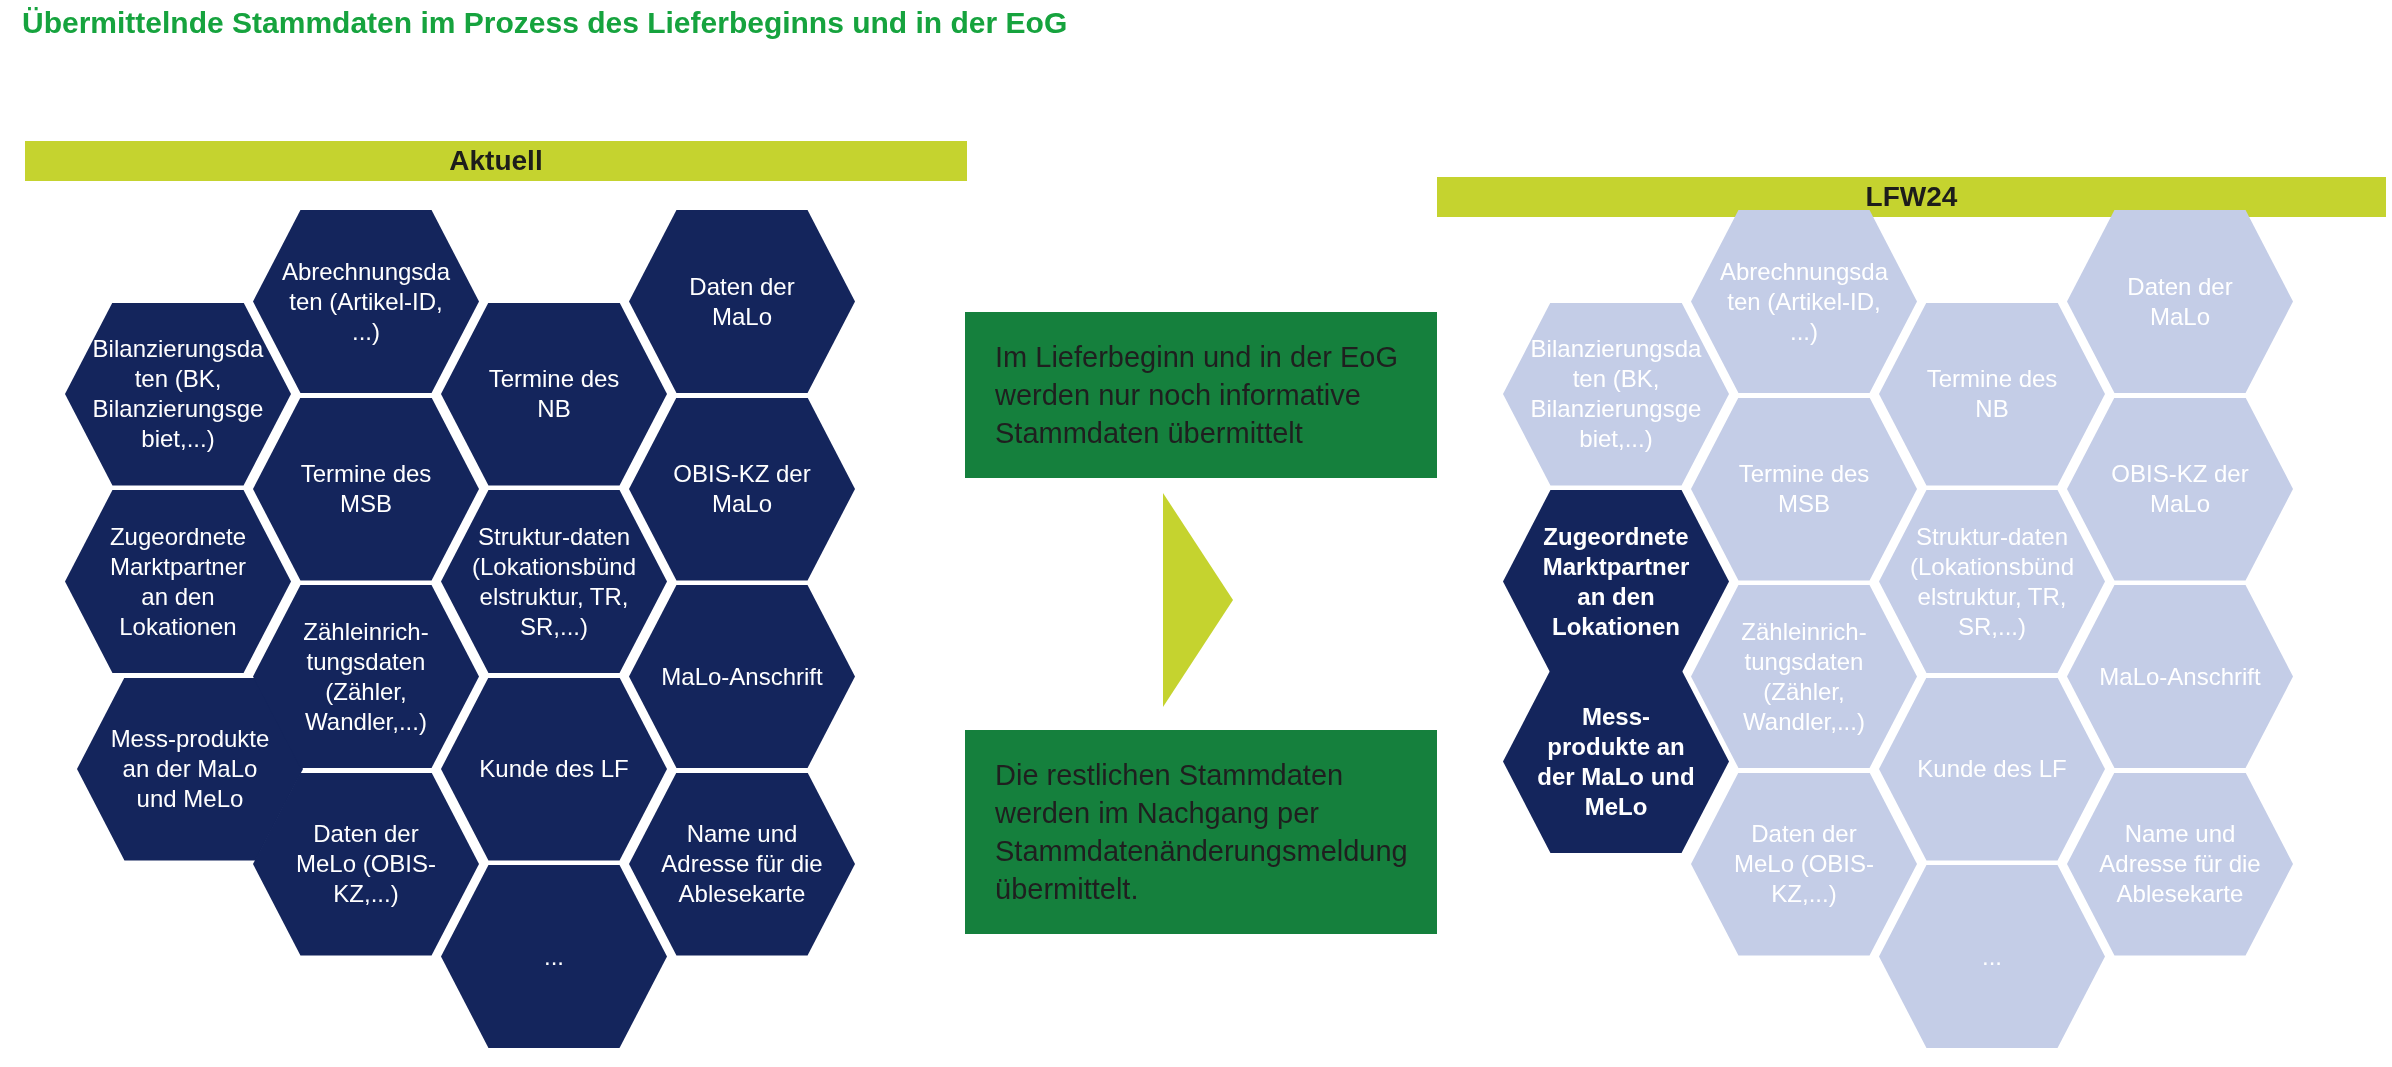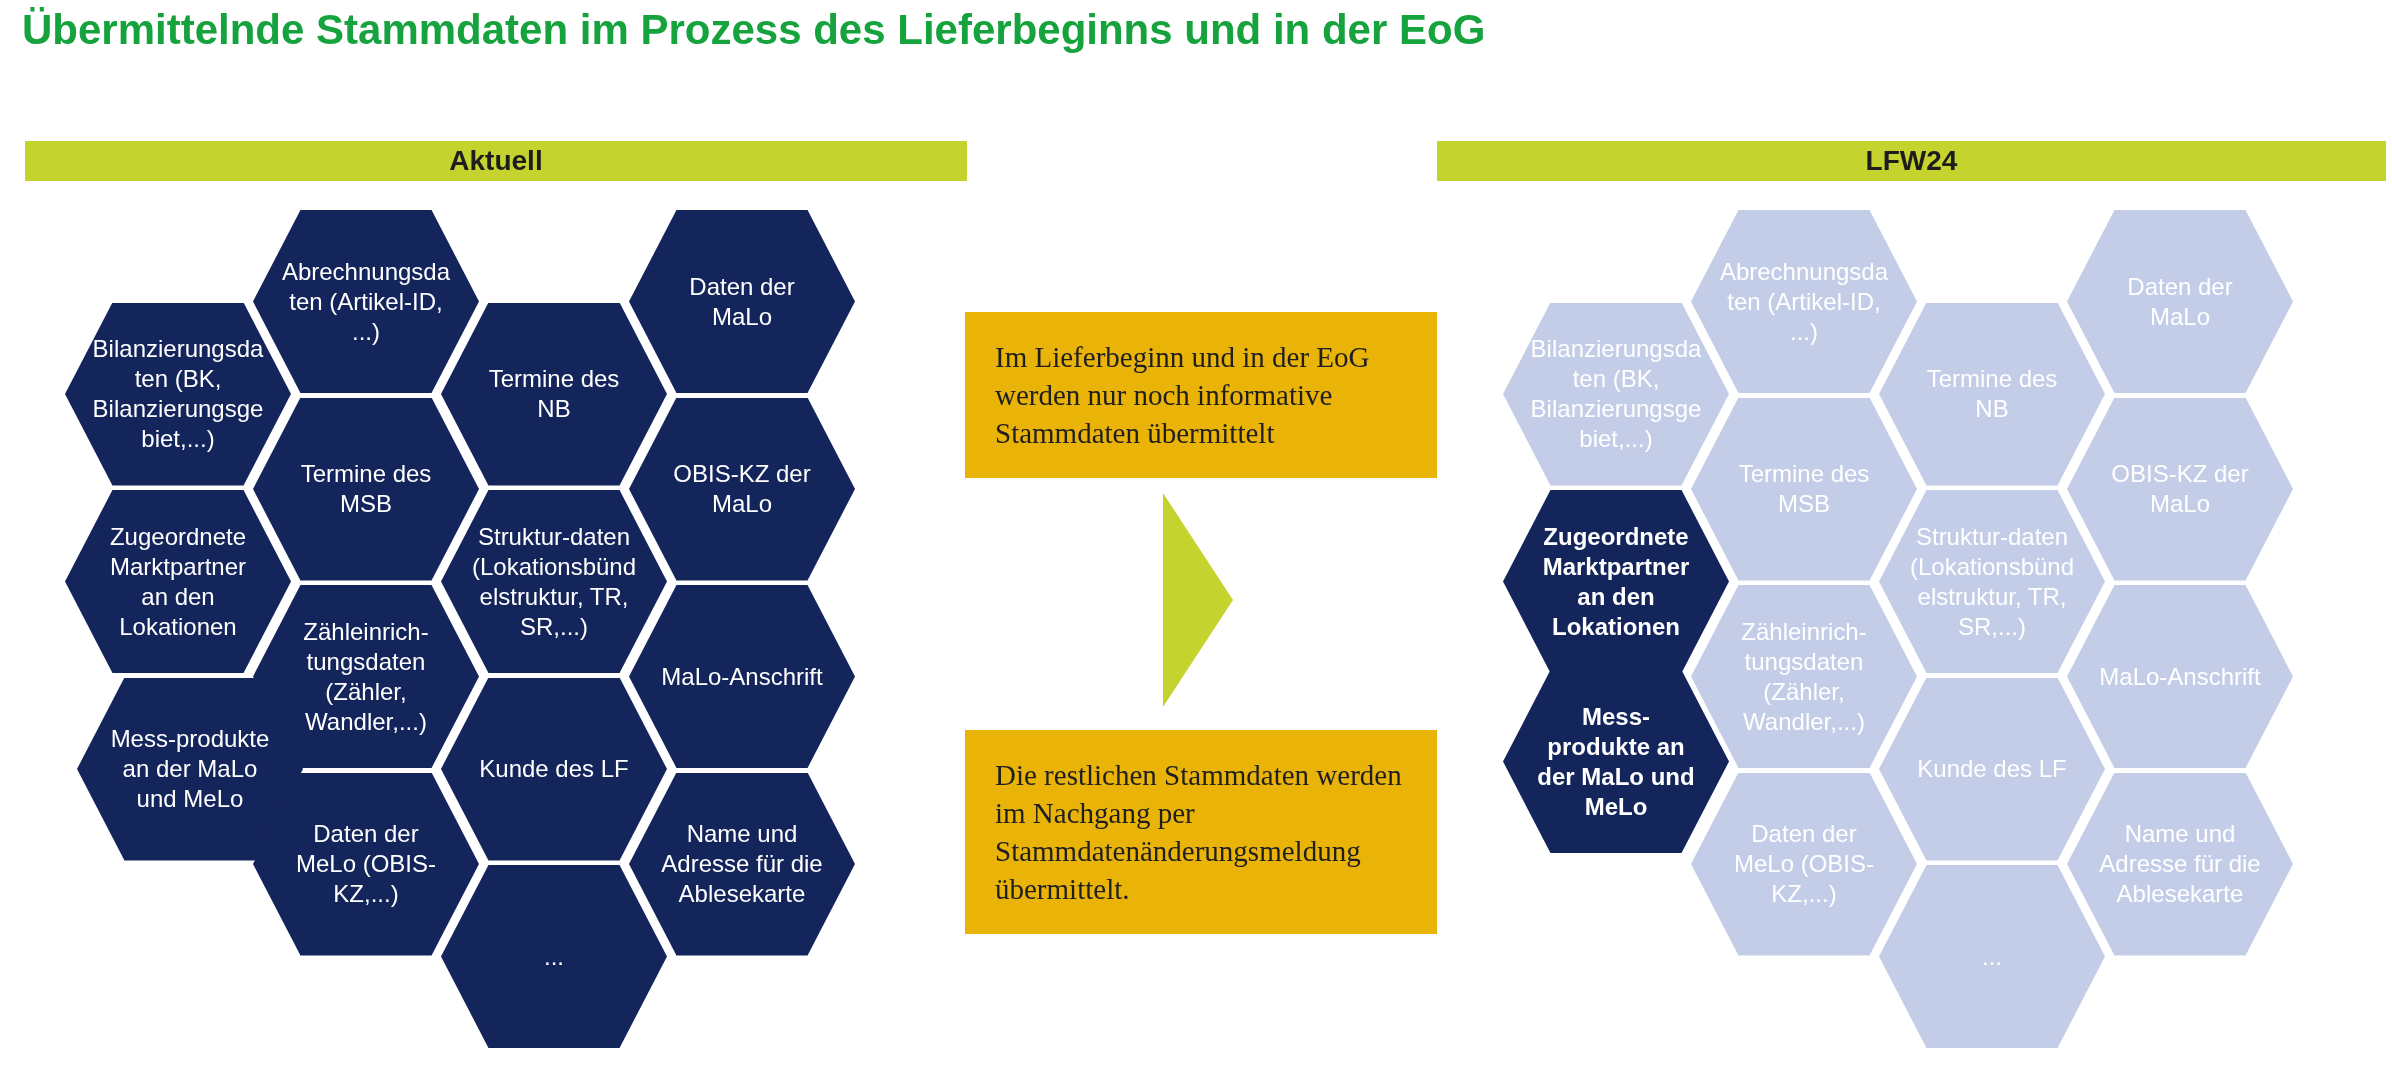--- a/index.html
+++ b/index.html
@@ -3,53 +3,52 @@
 <meta charset="utf-8">
 <style>
   html,body{margin:0;padding:0;}
   body{
     width:2392px;height:1067px;position:relative;overflow:hidden;
     background:#ffffff;
     font-family:"Liberation Sans","DejaVu Sans",sans-serif;
   }
   .page-title{
     position:absolute;left:22px;top:6px;width:1500px;
-    font-size:42px;font-weight:bold;color:#16a33e;
+    font-size:30px;font-weight:bold;color:#16a33e;
   }
   .band{
     position:absolute;top:141px;height:40px;background:#c5d32f;
     display:flex;align-items:center;justify-content:center;
     font-size:28px;font-weight:bold;color:#1d1d1b;
   }
   .band.aktuell{left:25px;width:942px;}
-  .band.lfw24{left:1437px;width:949px;}
+  .band.lfw24{left:1437px;width:949px;margin-top:36px;}
   .cluster{position:absolute;top:210px;}
   .cluster.left{left:65px;}
   .cluster.right{left:1503px;}
   .hex{
     position:absolute;width:226px;height:183px;
     clip-path:polygon(21% 0%,79% 0%,100% 50%,79% 100%,21% 100%,0% 50%);
     display:flex;align-items:center;justify-content:center;
     text-align:center;
   }
   .hex .hex-label{
     white-space:pre-line;
     font-size:24px;line-height:30px;color:#ffffff;
     padding:0 20px;
   }
   .hex.dark{background:#14255c;}
   .hex.light{background:#c4cde7;}
   .hex.highlight{background:#14255c;}
   .hex.highlight .hex-label{font-weight:bold;}
   .info-box{
     position:absolute;left:965px;width:472px;box-sizing:border-box;
-    background:#eab308;color:#1f1f1f;
+    background:#15803d;color:#1f1f1f;
     font-size:29px;line-height:38px;
     padding:26px 30px;
-    font-family:Liberation Serif, serif;
   }
   .info-box.first{top:312px;min-height:158px;}
   .info-box.second{top:730px;min-height:175px;}
   .arrow-right{
     position:absolute;left:1163px;top:493px;width:70px;height:214px;
     background:#c5d32f;
     clip-path:polygon(0 0,100% 50%,0 100%);
   }
 </style>
 </head>

